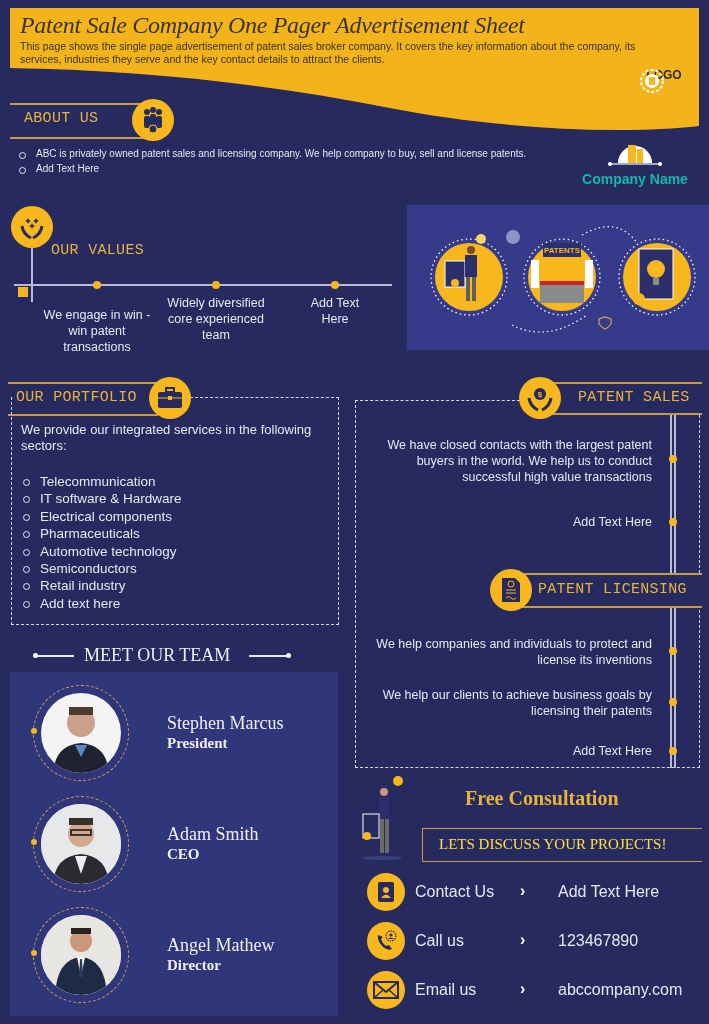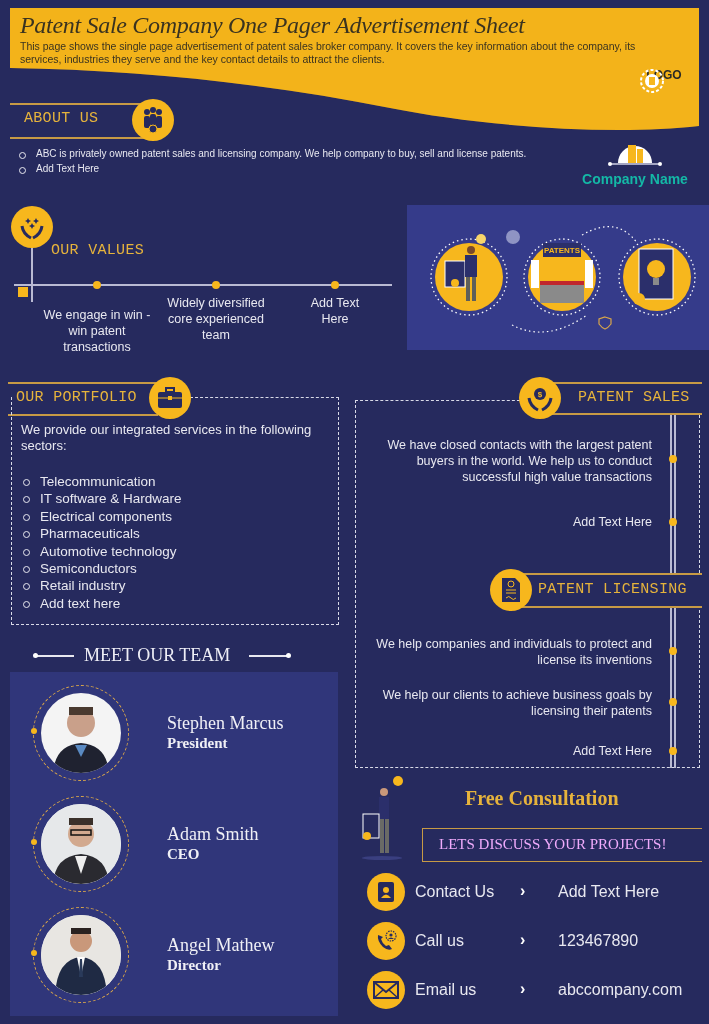--- a/index.html
+++ b/index.html
@@ -265,21 +265,21 @@
     <circle cx="26" cy="20" r="4" fill="#c9987a"></circle>
     <rect x="21" y="25" width="10" height="22" fill="#2b2f6b"></rect>
     <rect x="22" y="47" width="4" height="34" fill="#6a6a66"></rect>
       <rect x="27" y="47" width="4" height="34" fill="#6a6a66"></rect>
     <rect x="5" y="42" width="16" height="24" fill="none" stroke="#fff" stroke-width="1"></rect>
     <circle cx="9" cy="64" r="4" fill="#f7b71d"></circle>
   </svg>
 </div>
 <div class="abs serif" style="left:465px; top:787px; font-size:20px; font-weight:bold; color:#e6b33c;">Free Consultation</div>
 <div class="abs" style="left:422px; top:828px; width:280px; height:34px; border:1.5px solid #c79a45; border-right:none;">
-  <div class="serif" style="position:absolute; left:16px; top:7px; font-size:15px; color:#f0abfc;">LETS DISCUSS YOUR PROJECTS!</div>
+  <div class="serif" style="position:absolute; left:16px; top:7px; font-size:15px; color:#fde047;">LETS DISCUSS YOUR PROJECTS!</div>
 </div>
 
 <div class="contact-row" style="top:873px;">
   <div class="contact-icon">
     <svg width="20" height="22" viewBox="0 0 20 22">
         <rect x="2" y="1" width="16" height="20" rx="2" fill="#262a5e"></rect>
         <circle cx="10" cy="9" r="3" fill="#f7b71d"></circle>
         <path d="M5,17 Q10,10 15,17Z" fill="#f7b71d"></path>
       </svg>
   </div>

